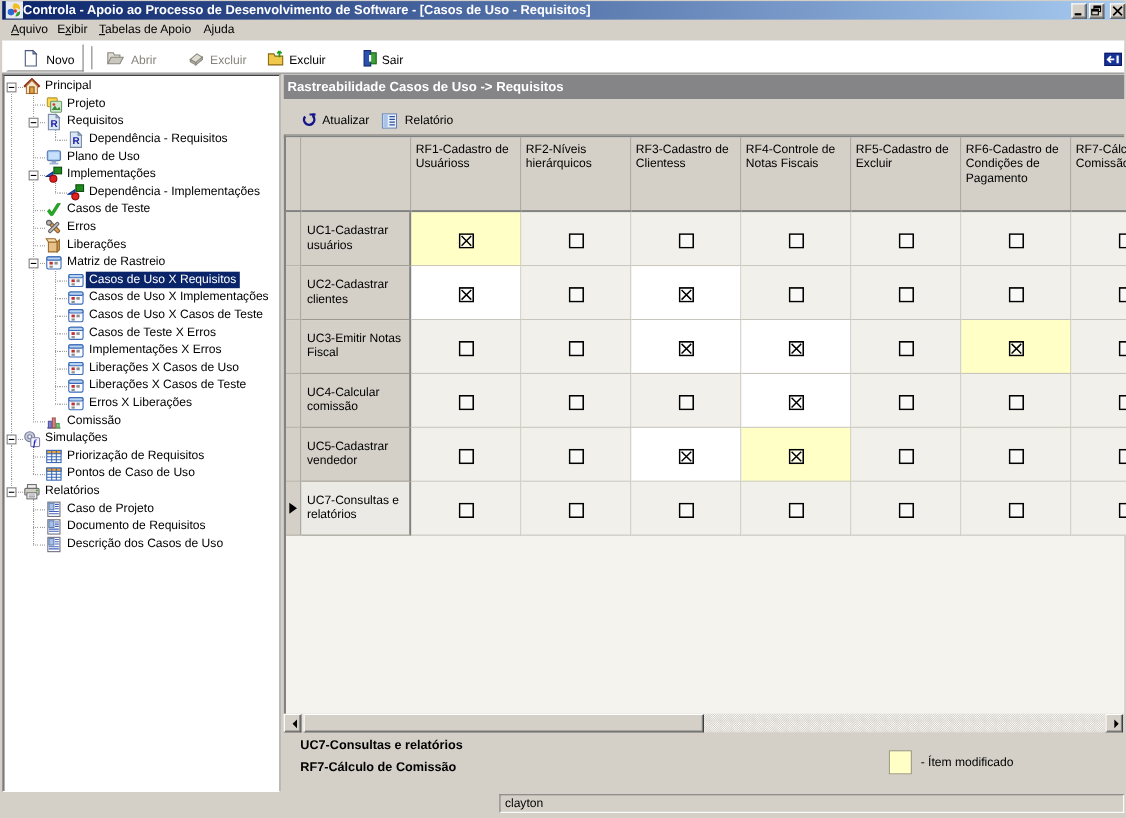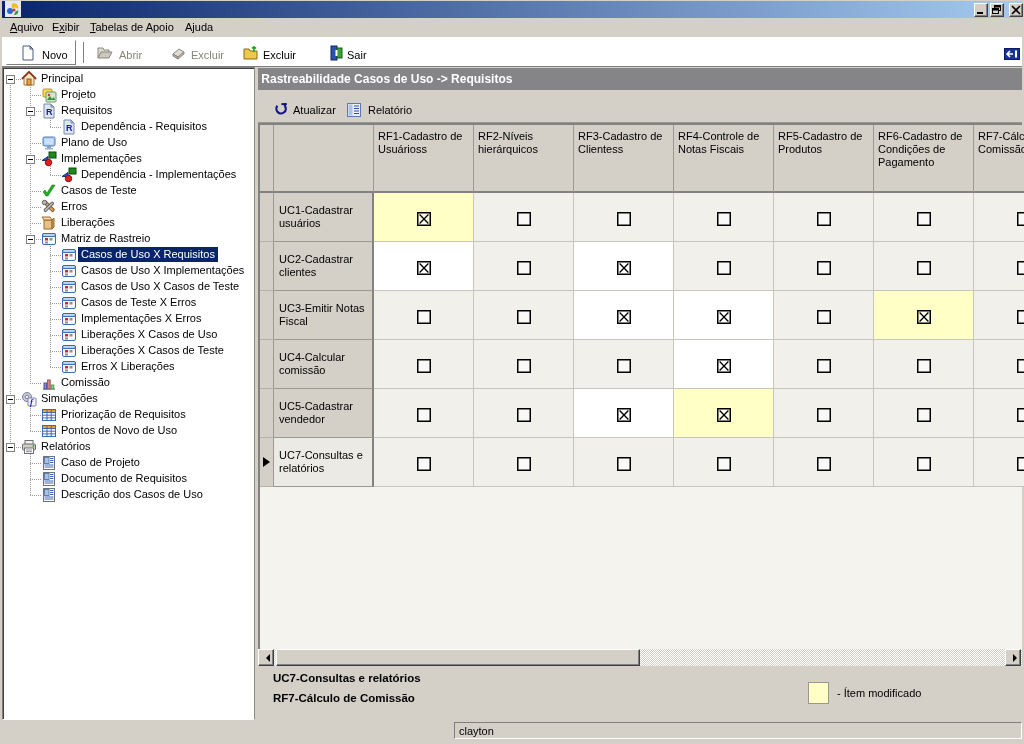--- a/index.html
+++ b/index.html
@@ -83,20 +83,21 @@
 </style></head>
 <body>
 <div id="titlebar">
   <svg id="appicon" viewBox="0 0 16 16">
       <rect x="0" y="0" width="16" height="16" fill="#e8e8f0"></rect>
       <circle cx="5" cy="10" r="3" fill="#2a6ad0"></circle>
       <path d="M8 2 C12 2 14 5 13 8 C11 6 9 6 8 8 C6 6 6 4 8 2Z" fill="#f0c020"></path>
       <path d="M13 9 C14 12 12 14 9 14 C10 12 10 10 12 10Z" fill="#30a030"></path>
       <circle cx="9" cy="9" r="1.5" fill="#e03030"></circle>
     </svg>
+  <span id="titletext">Controla - Apoio ao Processo de Desenvolvimento de Software - [Casos de Uso - Requisitos]</span>
   <div class="winbtn" style="left:972px"><svg width="12" height="12" viewBox="0 0 12 12">
         <rect x="2" y="8" width="6" height="2" fill="#000"></rect>
       </svg></div>
   <div class="winbtn" style="left:988px"><svg width="12" height="12" viewBox="0 0 12 12">
         <rect x="3.5" y="1.5" width="6" height="5" fill="none" stroke="#000"></rect>
         <rect x="3.5" y="1.5" width="6" height="2" fill="#000"></rect>
         <rect x="1.5" y="4.5" width="6" height="5" fill="#d4d0c8" stroke="#000"></rect>
         <rect x="1.5" y="4.5" width="6" height="2" fill="#000"></rect>
       </svg></div>
   <div class="winbtn" style="left:1007px"><svg width="12" height="12" viewBox="0 0 12 12">
@@ -347,21 +348,21 @@
 <div class="ttext" style="left:58px;top:407px">Priorização de Requisitos</div>
 <div class="hdot" style="left:30px;top:431px;width:11px"></div>
 <div class="ticon" style="left:41px;top:423px"><svg width="16" height="16" viewBox="0 0 16 16">
         <rect x="1.5" y="2.5" width="13" height="11" fill="#fff" stroke="#3a6ab8"></rect>
         <rect x="1.5" y="2.5" width="13" height="3" fill="#f0a030" stroke="#3a6ab8"></rect>
         <line x1="6" y1="2.5" x2="6" y2="13.5" stroke="#3a6ab8"></line>
         <line x1="10.2" y1="2.5" x2="10.2" y2="13.5" stroke="#3a6ab8"></line>
         <line x1="1.5" y1="8.2" x2="14.5" y2="8.2" stroke="#3a6ab8"></line>
         <line x1="1.5" y1="10.9" x2="14.5" y2="10.9" stroke="#3a6ab8"></line>
       </svg></div>
-<div class="ttext" style="left:58px;top:423px">Pontos de Novo de Uso</div>
+<div class="ttext" style="left:58px;top:423px">Pontos de Caso de Uso</div>
 <div class="hdot" style="left:10px;top:447px;width:11px"></div>
 <div class="ebox" style="left:6px;top:443px">
       <div class="minus"></div>
     </div>
 <div class="ticon" style="left:21px;top:439px"><svg width="16" height="16" viewBox="0 0 16 16">
         <rect x="4" y="1.5" width="8" height="4" fill="#f0f0f0" stroke="#707070"></rect>
         <rect x="1.5" y="5" width="13" height="6" rx="1" fill="#d0cdc4" stroke="#707070"></rect>
         <rect x="3.5" y="9" width="9" height="5.5" fill="#fff" stroke="#707070"></rect>
         <line x1="5" y1="11" x2="11" y2="11" stroke="#9090a0"></line>
         <line x1="5" y1="12.7" x2="11" y2="12.7" stroke="#9090a0"></line>
@@ -429,21 +430,21 @@
 <div class="ghcell" style="left:474px;top:125px;width:100px;height:68px">
     <div class="ghtext">RF2-Níveis hierárquicos</div>
   </div>
 <div class="ghcell" style="left:574px;top:125px;width:100px;height:68px">
     <div class="ghtext">RF3-Cadastro de Clientess</div>
   </div>
 <div class="ghcell" style="left:674px;top:125px;width:100px;height:68px">
     <div class="ghtext">RF4-Controle de Notas Fiscais</div>
   </div>
 <div class="ghcell" style="left:774px;top:125px;width:100px;height:68px">
-    <div class="ghtext">RF5-Cadastro de Produtos</div>
+    <div class="ghtext">RF5-Cadastro de Excluir</div>
   </div>
 <div class="ghcell" style="left:874px;top:125px;width:100px;height:68px">
     <div class="ghtext">RF6-Cadastro de Condições de Pagamento</div>
   </div>
 <div class="ghcell" style="left:974px;top:125px;width:100px;height:68px">
     <div class="ghtext">RF7-Cálculo de Comissão</div>
   </div>
 <div class="gind" style="left:260px;top:193px;width:14px;height:49px"></div>
 <div class="grh" style="left:274px;top:193px;width:100px;height:49px">
     <div class="grhtext">UC1-Cadastrar usuários</div>

